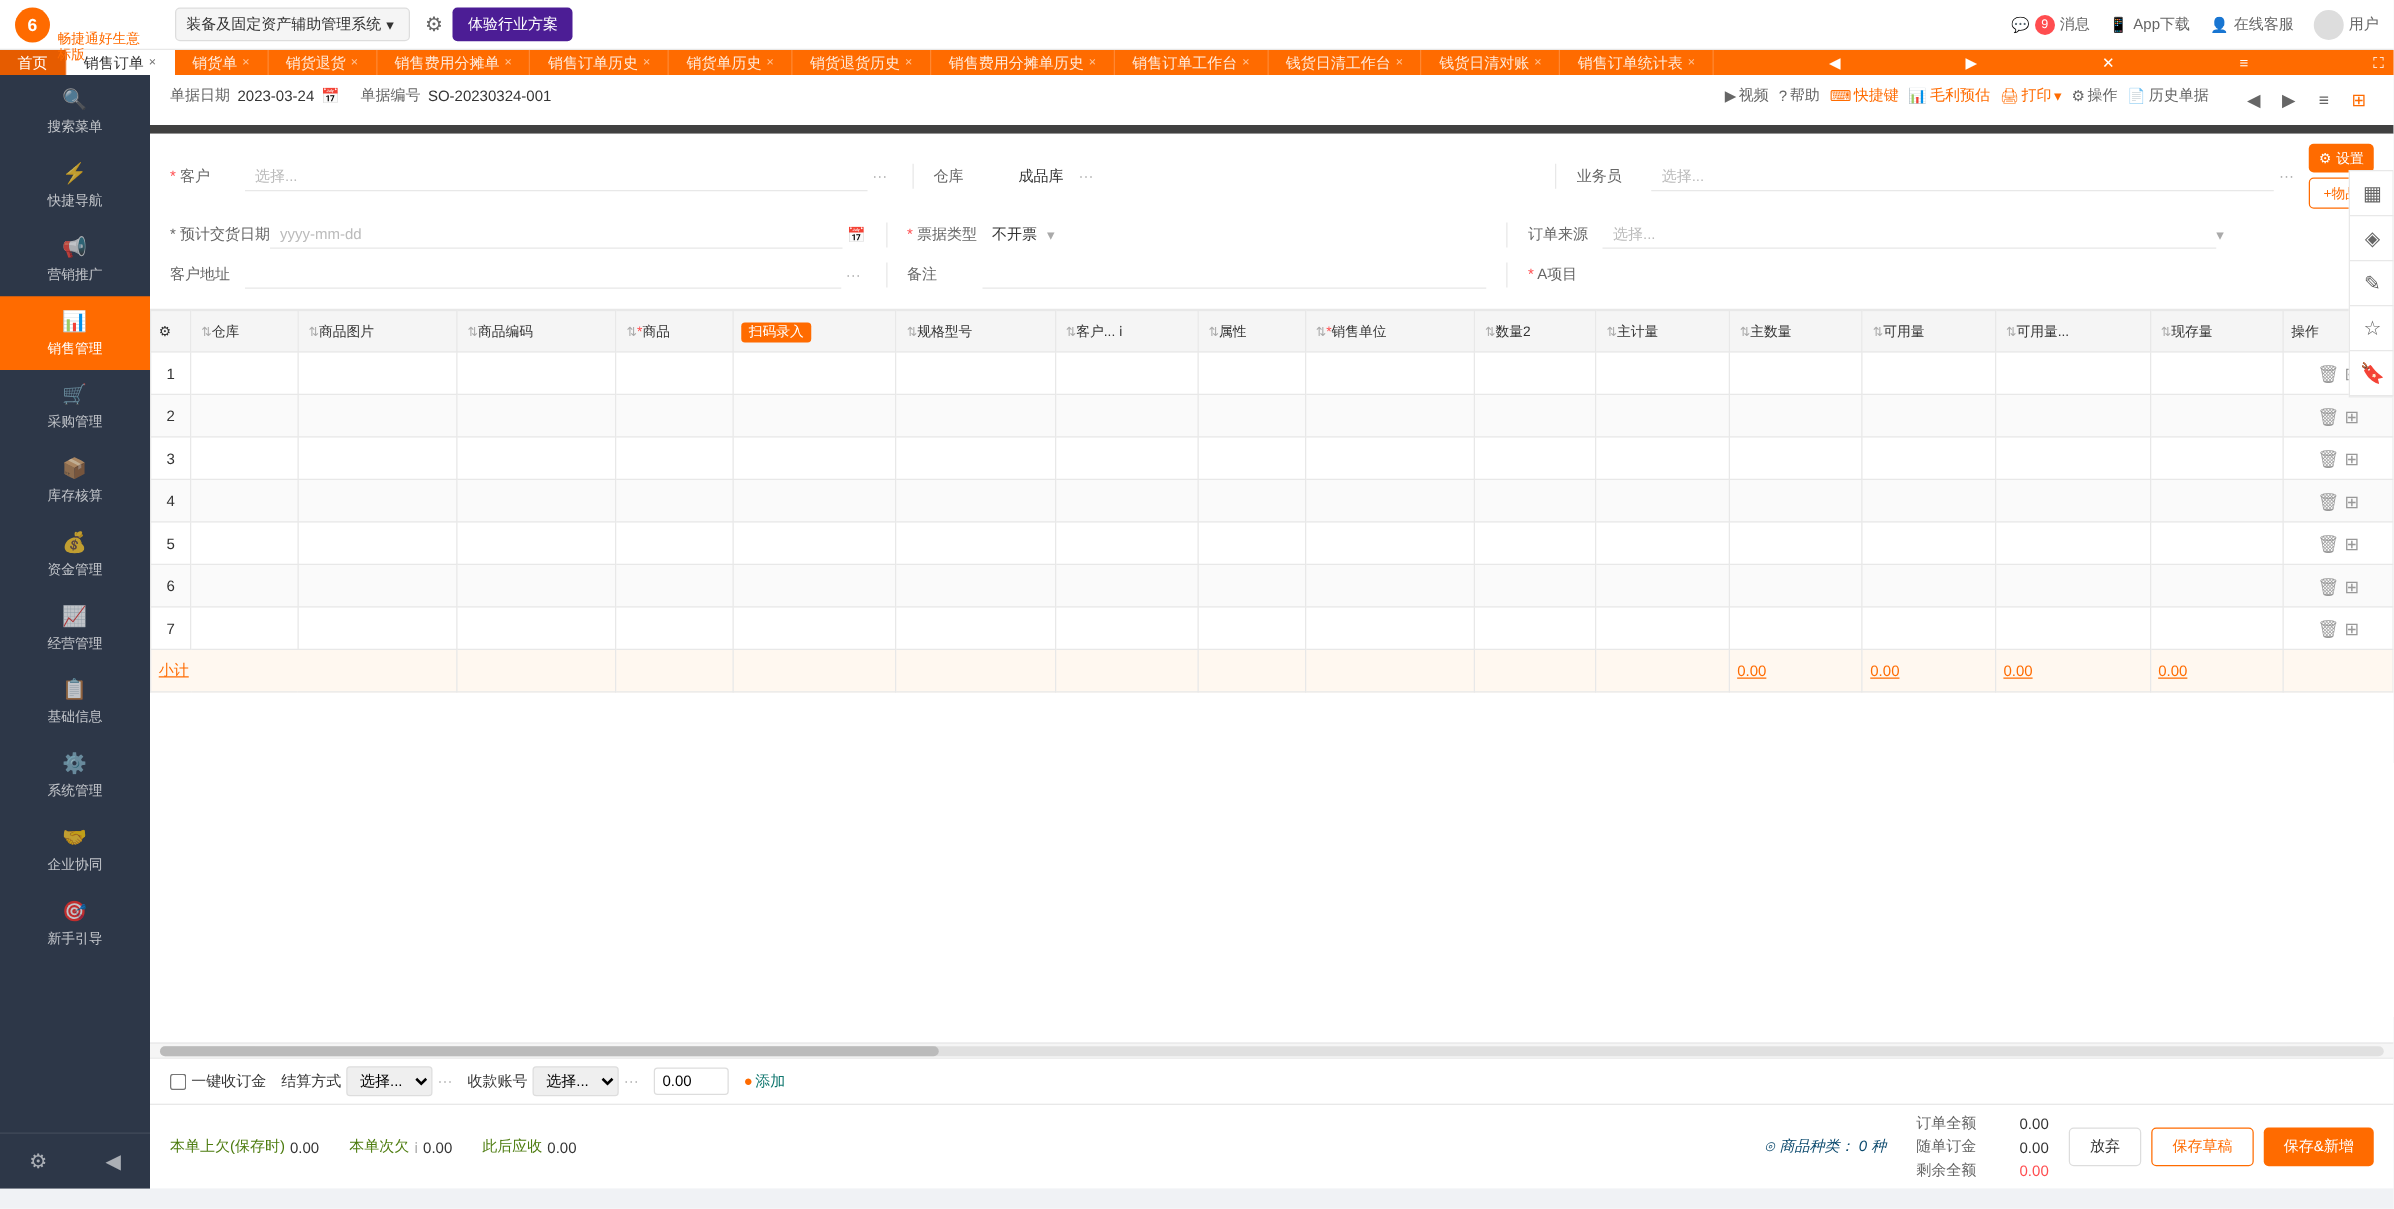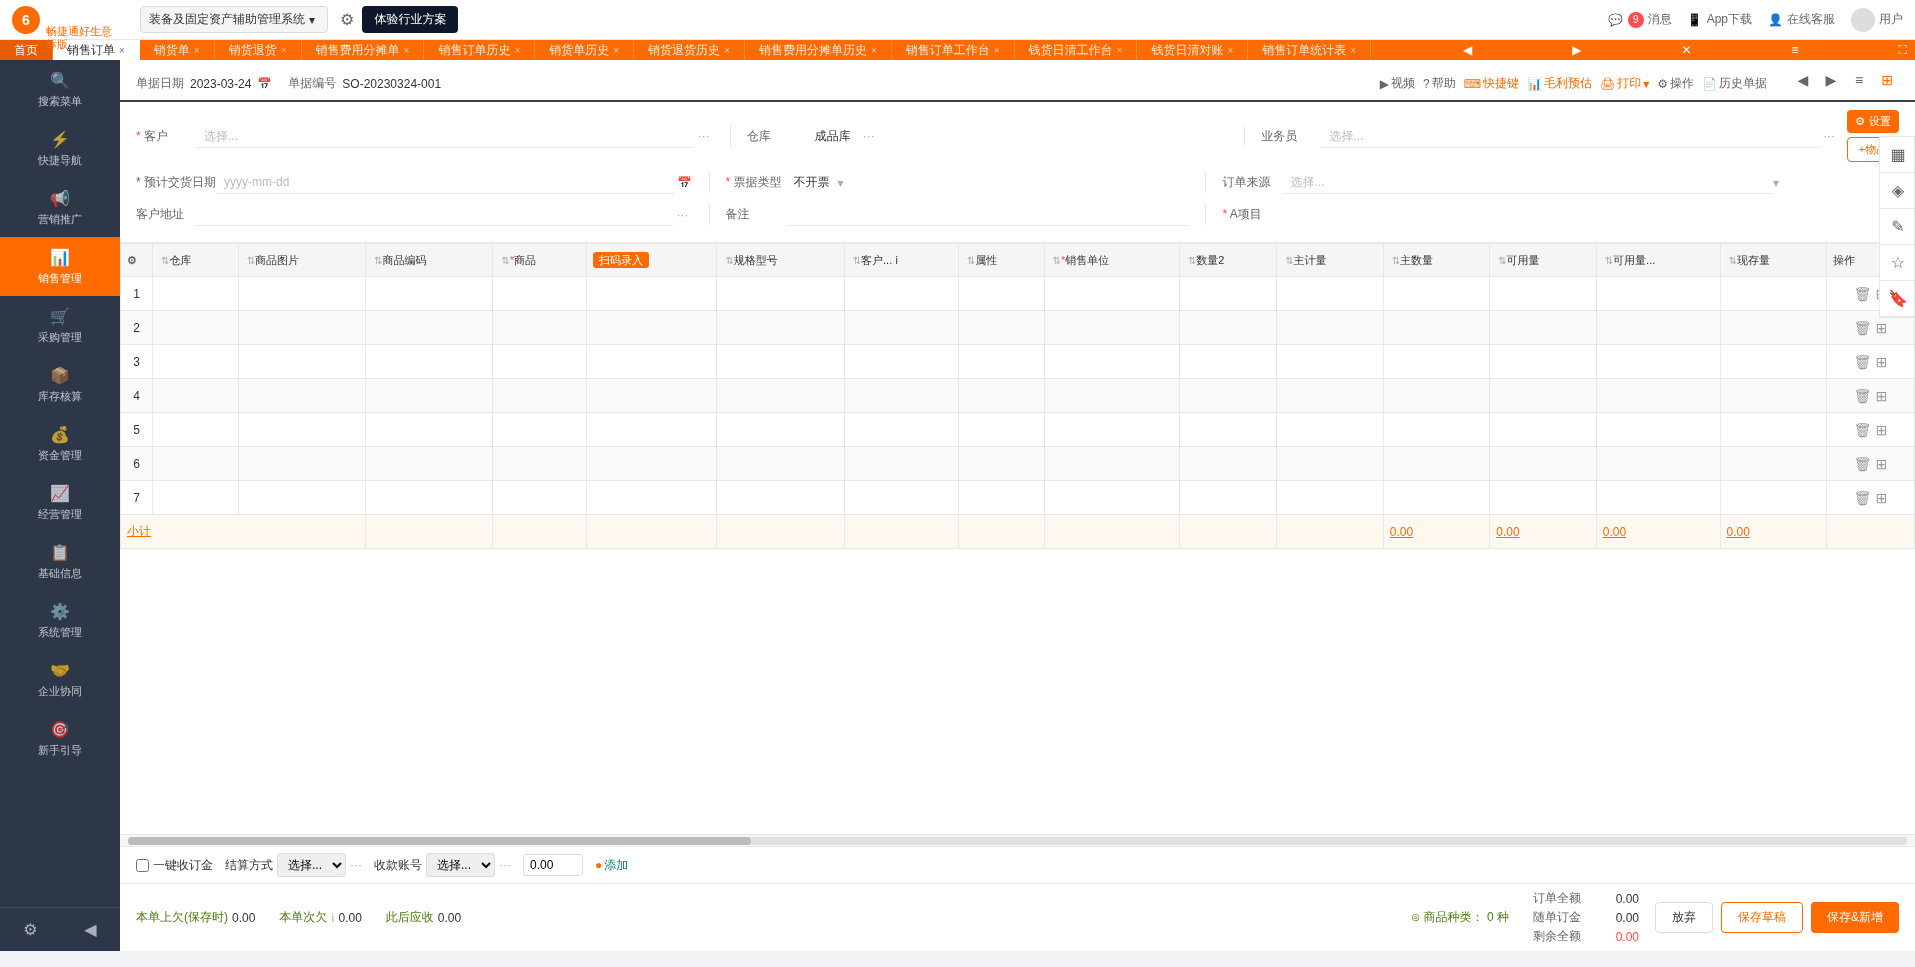--- a/index.html
+++ b/index.html
@@ -6,21 +6,21 @@
     body { font-family: 'Microsoft YaHei', Arial, sans-serif; font-size: 12px; color: #333; background: #f0f2f5; overflow: hidden; }
     
     
     .top-bar { height: 40px; background: #fff; display: flex; align-items: center; padding: 0 12px; border-bottom: 1px solid #e8e8e8; position: relative; z-index: 100; }
     .logo-area { display: flex; align-items: center; width: 120px; }
     .logo-icon { width: 28px; height: 28px; background: #ff6b00; border-radius: 50%; display: flex; align-items: center; justify-content: center; color: #fff; font-size: 14px; font-weight: bold; margin-right: 6px; }
     .logo-text { font-size: 11px; color: #ff6b00; line-height: 1.2; margin-top: 37px; }
     .system-selector { display: flex; align-items: center; background: #f5f5f5; border: 1px solid #ddd; border-radius: 4px; padding: 4px 8px; margin-left: 8px; cursor: pointer; font-size: 12px; color: #333; }
     .system-selector span { margin-right: 4px; }
     .top-actions { display: flex; align-items: center; gap: 8px; margin-left: 12px; }
-    .btn-industry { background: #0f172a; color: #fff; border: none; border-radius: 4px; padding: 5px 12px; font-size: 12px; cursor: pointer; }
+    .btn-industry { background: #4c1d95; color: #fff; border: none; border-radius: 4px; padding: 5px 12px; font-size: 12px; cursor: pointer; }
     .top-right { margin-left: auto; display: flex; align-items: center; gap: 16px; color: #666; font-size: 12px; }
     .top-right-item { display: flex; align-items: center; gap: 4px; cursor: pointer; }
     .badge { background: #ff4d4f; color: #fff; border-radius: 50%; width: 16px; height: 16px; font-size: 10px; display: flex; align-items: center; justify-content: center; }
     .user-avatar { width: 24px; height: 24px; background: #ddd; border-radius: 50%; }
 
     
     .nav-tabs { height: 20px; background: #ff6b00; display: flex; align-items: center; overflow: hidden; }
     .nav-tab { padding: 0 14px; height: 36px; display: flex; align-items: center; font-size: 12px; color: rgba(255,255,255,0.85); cursor: pointer; white-space: nowrap; border-right: 1px solid rgba(255,255,255,0.2); }
     .nav-tab.active { background: #fff; color: #333; }
     .nav-tab.home { background: #e65c00; color: #fff; }
@@ -35,21 +35,21 @@
     .sidebar-item { display: flex; flex-direction: column; align-items: center; padding: 10px 0; cursor: pointer; color: rgba(255,255,255,0.7); font-size: 11px; gap: 4px; }
     .sidebar-item.active { background: #ff6b00; color: #fff; }
     .sidebar-icon { width: 20px; height: 20px; display: flex; align-items: center; justify-content: center; font-size: 16px; }
     .sidebar-bottom { margin-top: auto; padding: 8px 0; display: flex; justify-content: space-around; align-items: center; border-top: 1px solid rgba(255,255,255,0.1); }
     .sidebar-bottom-item { color: rgba(255,255,255,0.6); font-size: 16px; cursor: pointer; padding: 4px; }
 
     
     .content { flex: 1; display: flex; flex-direction: column; overflow: hidden; background: #f0f2f5; }
 
     
-    .form-header { background: #fff; padding: 8px 16px; display: flex; align-items: flex-end; gap: 16px; border-bottom: 2px solid #404040; }
+    .form-header { background: #fff; padding: 8px 16px; display: flex; align-items: flex-start; gap: 16px; border-bottom: 7px solid #404040; }
     .form-header-item { display: flex; align-items: center; gap: 6px; font-size: 12px; }
     .form-header-label { color: #666; }
     .form-header-value { color: #333; font-weight: 500; }
     .form-header-actions { margin-left: auto; display: flex; align-items: center; gap: 8px; font-size: 12px; color: #666; }
     .form-header-action { display: flex; align-items: center; gap: 2px; cursor: pointer; }
     .form-header-action.orange { color: #ff6b00; }
     .form-header-right-btns { display: flex; gap: 4px; margin-left: 8px; }
     .icon-btn { width: 24px; height: 24px; display: flex; align-items: center; justify-content: center; cursor: pointer; color: #666; font-size: 14px; }
 
     
@@ -104,21 +104,21 @@
     .bottom-stat-value { color: #333; font-weight: 500; }
     .bottom-right { margin-left: auto; display: flex; align-items: center; gap: 16px; }
     .order-summary { display: flex; flex-direction: column; align-items: flex-end; gap: 2px; font-size: 12px; }
     .order-summary-row { display: flex; gap: 8px; align-items: center; }
     .order-summary-label { color: #666; }
     .order-summary-value { color: #333; min-width: 50px; text-align: right; }
     .bottom-buttons { display: flex; gap: 8px; }
     .btn-discard { background: #fff; border: 1px solid #ddd; border-radius: 4px; padding: 6px 16px; font-size: 12px; cursor: pointer; color: #333; }
     .btn-save-draft { background: #fff; border: 1px solid #ff6b00; border-radius: 4px; padding: 6px 16px; font-size: 12px; cursor: pointer; color: #ff6b00; }
     .btn-save-new { background: #ff6b00; border: none; border-radius: 4px; padding: 6px 16px; font-size: 12px; cursor: pointer; color: #fff; }
-    .goods-count { color: #4d7c0f; font-size: 12px; margin-right: 8px; }
+    .goods-count { color: #0c4a6e; font-size: 12px; margin-right: 8px; font-style: italic; }
 
     
     .right-float-panel { position: absolute; right: 0; top: 76px; width: 36px; background: #fff; border: 1px solid #e8e8e8; display: flex; flex-direction: column; }
     .right-float-btn { width: 36px; height: 36px; display: flex; align-items: center; justify-content: center; cursor: pointer; color: #666; border-bottom: 1px solid #e8e8e8; font-size: 16px; }
     .right-float-btn.active { color: #ff6b00; }
 
     .col-sort { color: #aaa; font-size: 10px; margin-left: 2px; }
   </style>
 </head>
 <body>

